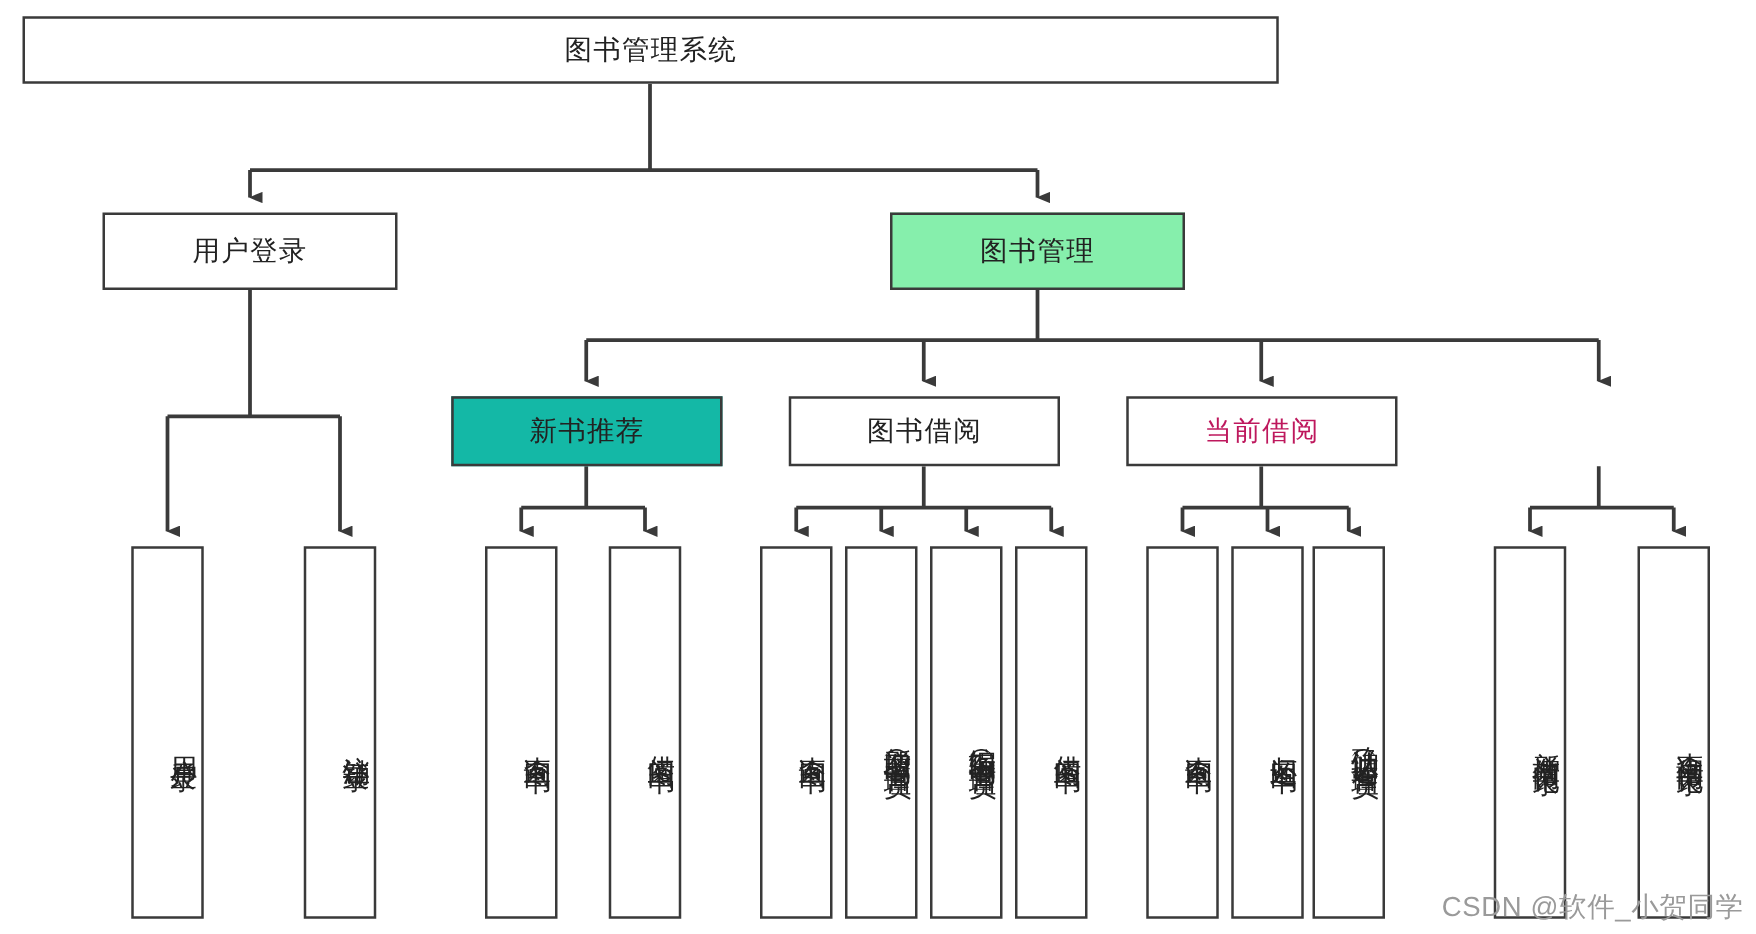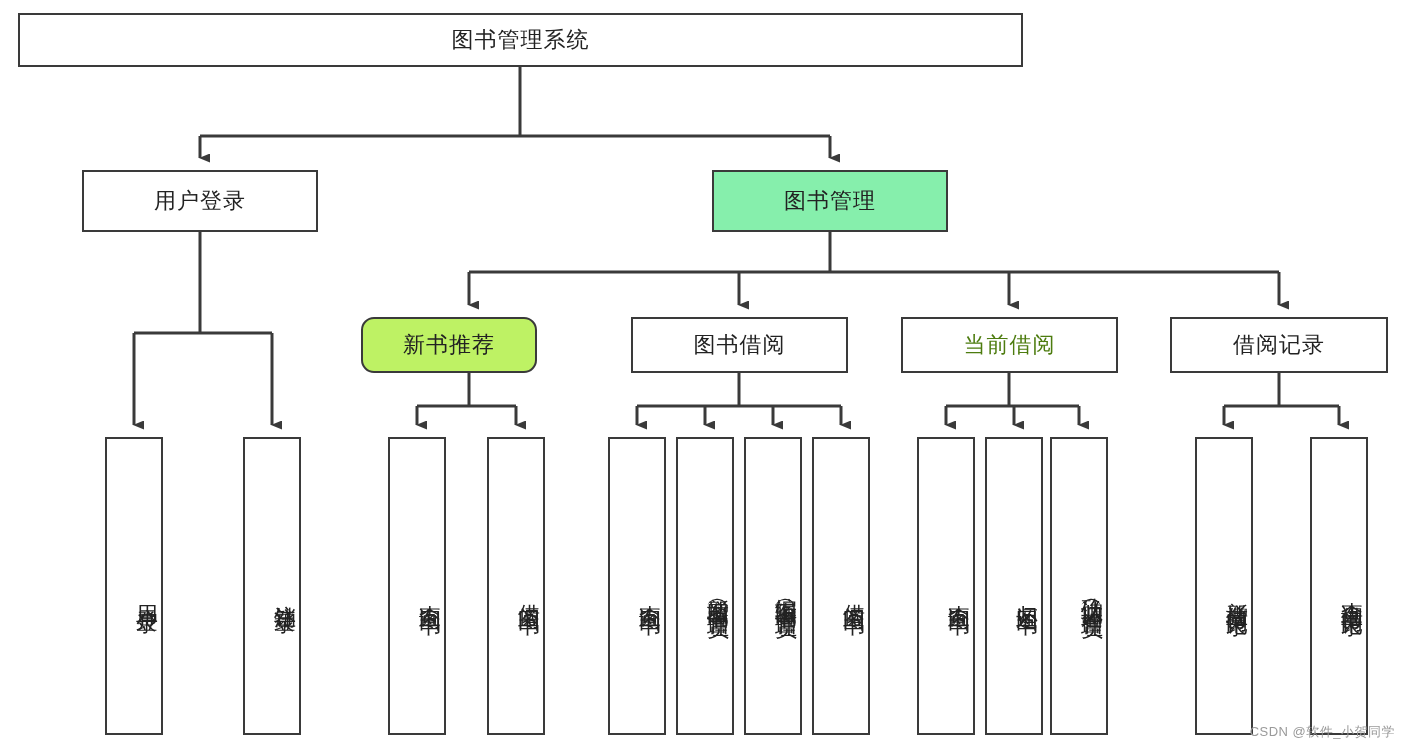--- a/index.html
+++ b/index.html
@@ -56,21 +56,21 @@
     text-align: center;
   }
   .node.vertical .node-label {
     writing-mode: vertical-rl;
     text-orientation: upright;
   }
   #watermark {
     position: absolute;
     right: 10px;
     bottom: 6px;
-    font-size: 13px;
+    font-size: 22px;
     color: #9a9a9a;
     letter-spacing: 0.5px;
     white-space: nowrap;
     font-family: "Liberation Sans", "DejaVu Sans", sans-serif;
   }
 </style>
 </head>
 <body>
 
 <div id="diagram-root">
@@ -122,31 +122,28 @@
     <span class="node-label">图书管理系统</span>
   </div>
 
   <div class="node horizontal" style="left: 82px; top: 170px; width: 236px; height: 62px; border-color: rgb(58, 58, 58); background: rgb(255, 255, 255); color: rgb(34, 34, 34);">
     <span class="node-label">用户登录</span>
   </div>
   <div class="node horizontal" style="left: 712px; top: 170px; width: 236px; height: 62px; border-color: rgb(58, 58, 58); background: #86efac; color: rgb(34, 34, 34);">
     <span class="node-label">图书管理</span>
   </div>
 
-  <div class="node horizontal" style="left: 361px; top: 317px; width: 176px; height: 56px; border-color: rgb(58, 58, 58); background: #bef264; color: rgb(34, 34, 34); border-radius: 13px;">
+  <div class="node horizontal" style="left: 361px; top: 317px; width: 217px; height: 56px; border-color: rgb(58, 58, 58); background: #14b8a6; color: rgb(34, 34, 34);">
     <span class="node-label">新书推荐</span>
   </div>
   <div class="node horizontal" style="left: 631px; top: 317px; width: 217px; height: 56px; border-color: rgb(58, 58, 58); background: rgb(255, 255, 255); color: rgb(34, 34, 34); align-items: center;">
     <span class="node-label">图书借阅</span>
   </div>
-  <div class="node horizontal" style="left: 901px; top: 317px; width: 217px; height: 56px; border-color: rgb(58, 58, 58); background: rgb(255, 255, 255); color: #4d7c0f;">
+  <div class="node horizontal" style="left: 901px; top: 317px; width: 217px; height: 56px; border-color: rgb(58, 58, 58); background: rgb(255, 255, 255); color: #be185d;">
     <span class="node-label">当前借阅</span>
-  </div>
-  <div class="node horizontal" style="left: 1170px; top: 317px; width: 218px; height: 56px; border-color: rgb(58, 58, 58); background: rgb(255, 255, 255); color: rgb(34, 34, 34);">
-    <span class="node-label">借阅记录</span>
   </div>
 
   <div class="node vertical" style="left: 105px; top: 437px; width: 58px; height: 298px; border-color: rgb(58, 58, 58); background: rgb(255, 255, 255); color: rgb(34, 34, 34);">
     <span class="node-label">用户登录</span>
   </div>
   <div class="node vertical" style="left: 243px; top: 437px; width: 58px; height: 298px; border-color: rgb(58, 58, 58); background: rgb(255, 255, 255); color: rgb(34, 34, 34);">
     <span class="node-label">注销登录</span>
   </div>
   <div class="node vertical" style="left: 388px; top: 437px; width: 58px; height: 298px; border-color: rgb(58, 58, 58); background: rgb(255, 255, 255); color: rgb(34, 34, 34);">
     <span class="node-label">查询图书</span>

